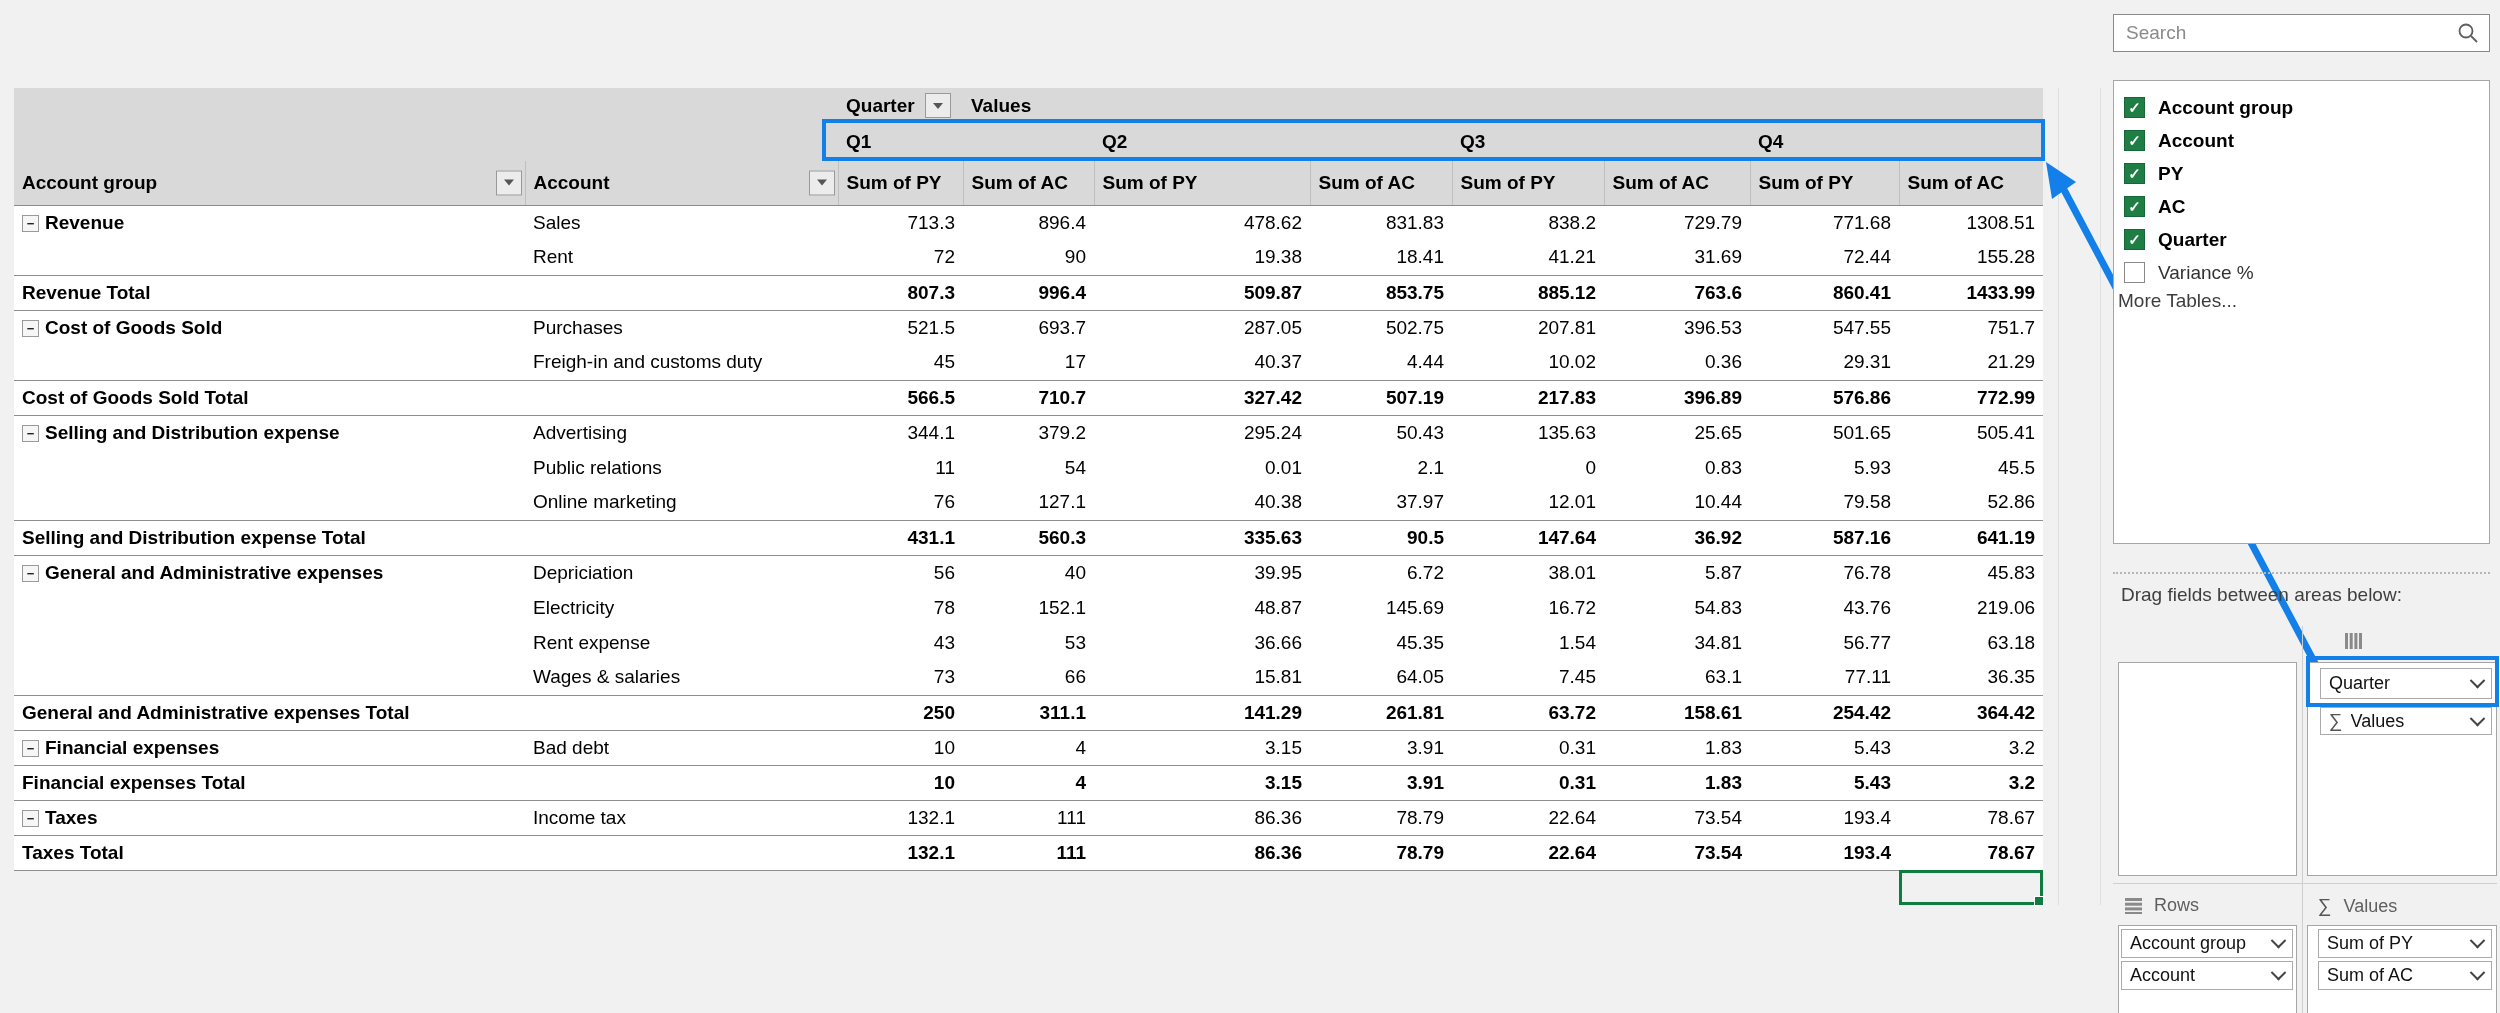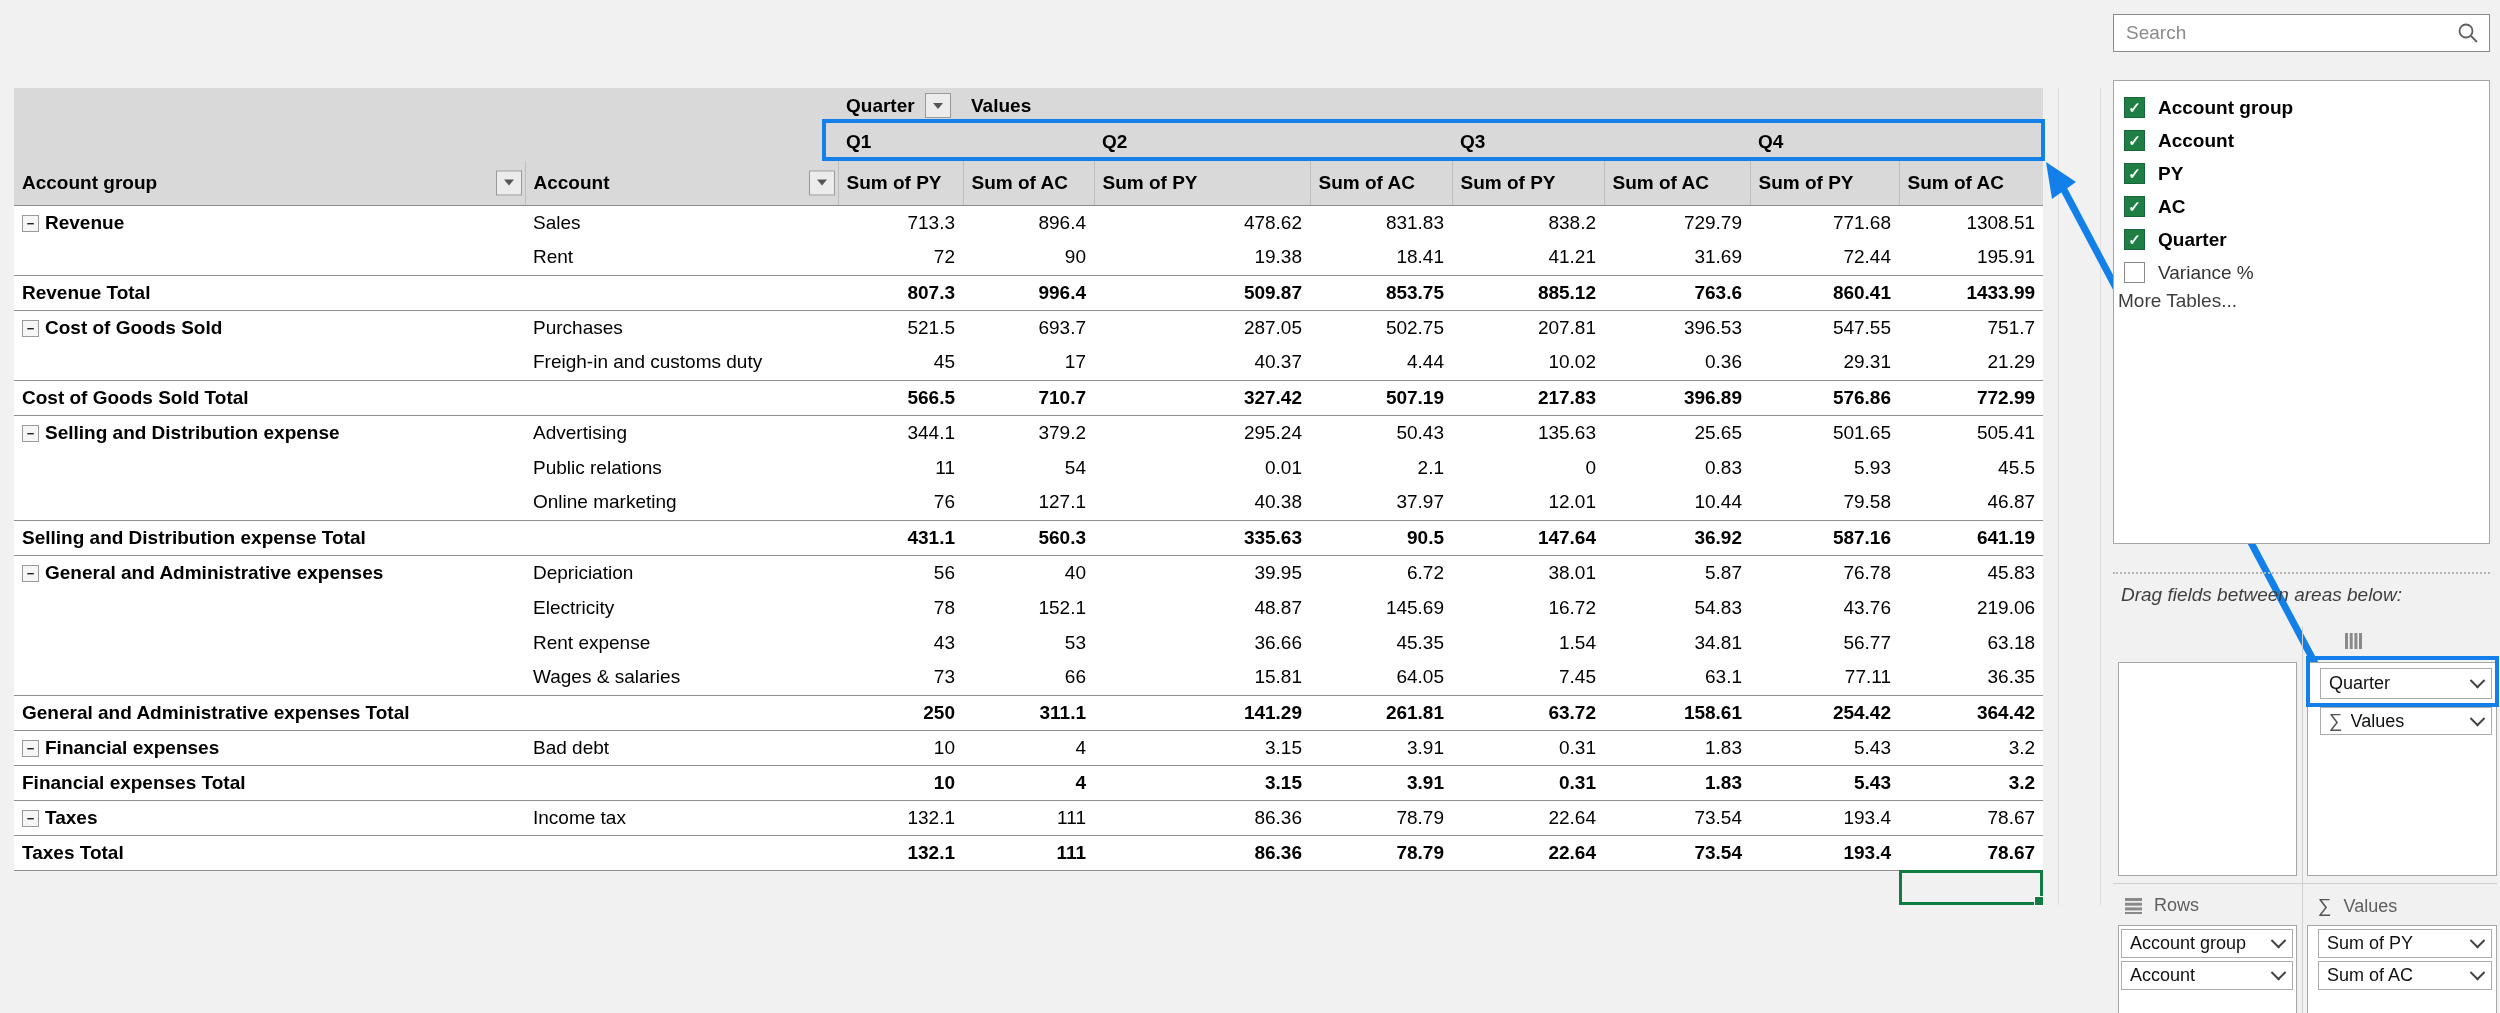--- a/index.html
+++ b/index.html
@@ -44,21 +44,21 @@
   #search-box input::placeholder{color:#8a8a8a;}
   #field-list{left:2113px;top:80px;width:377px;height:464px;padding:10px 0 0 10px;}
   .field-item{display:flex;align-items:center;height:33px;gap:13px;}
   .cbx{width:21px;height:21px;box-sizing:border-box;display:flex;align-items:center;justify-content:center;font-size:15px;font-weight:bold;color:#fff;}
   .cbx.on{background:#1e7e44;border:1px solid #17663a;}
   .cbx.off{background:#fff;border:1px solid #8a8a8a;}
   .field-label{font-size:19px;font-weight:bold;}
   .field-label.off{font-weight:normal;color:#333;}
   #more-tables{position:absolute;left:2118px;top:290px;font-size:19px;color:#3d3d3d;}
   #dotted-sep{position:absolute;left:2113px;top:572px;width:377px;border-top:2px dotted #b5b5b5;}
-  #drag-hint{position:absolute;left:2121px;top:584px;font-size:19px;color:#3f3f3f;font-style:italic;}
+  #drag-hint{position:absolute;left:2121px;top:584px;font-size:19px;color:#3f3f3f;}
   .quad-label{position:absolute;font-size:18px;color:#5f5f5f;display:flex;align-items:center;gap:12px;}
   #vdivider{position:absolute;left:2302px;top:626px;width:1px;height:387px;background:#cfcfcf;}
   #hdivider{position:absolute;left:2113px;top:883px;width:384px;height:1px;background:#cfcfcf;}
   .pill{position:absolute;background:#fff;border:1px solid #ababab;box-sizing:border-box;display:flex;align-items:center;padding:0 8px;font-size:18px;color:#111;gap:8px;}
   .pill .lbl{flex:1;overflow:hidden;white-space:nowrap;}
   .chev{width:9px;height:9px;border-right:2px solid #444;border-bottom:2px solid #444;transform:rotate(45deg) translate(-2px,-2px);flex:0 0 auto;}
   .sigma{color:#555;font-size:19px;}
 </style>
 </head>
 <body>
@@ -134,21 +134,21 @@
         <tr class="item">
           <td class="c-group"><span></span></td>
           <td class="c-account">Rent</td>
           <td class="c-num">72</td>
           <td class="c-num">90</td>
           <td class="c-num">19.38</td>
           <td class="c-num">18.41</td>
           <td class="c-num">41.21</td>
           <td class="c-num">31.69</td>
           <td class="c-num">72.44</td>
-          <td class="c-num">195.91</td>
+          <td class="c-num">155.28</td>
         </tr>
         <tr class="total">
           <td class="c-group"><span>Revenue Total</span></td>
           <td class="c-account"></td>
           <td class="c-num">807.3</td>
           <td class="c-num">996.4</td>
           <td class="c-num">509.87</td>
           <td class="c-num">853.75</td>
           <td class="c-num">885.12</td>
           <td class="c-num">763.6</td>
@@ -218,21 +218,21 @@
         <tr class="item">
           <td class="c-group"><span></span></td>
           <td class="c-account">Online marketing</td>
           <td class="c-num">76</td>
           <td class="c-num">127.1</td>
           <td class="c-num">40.38</td>
           <td class="c-num">37.97</td>
           <td class="c-num">12.01</td>
           <td class="c-num">10.44</td>
           <td class="c-num">79.58</td>
-          <td class="c-num">46.87</td>
+          <td class="c-num">52.86</td>
         </tr>
         <tr class="total">
           <td class="c-group"><span>Selling and Distribution expense Total</span></td>
           <td class="c-account"></td>
           <td class="c-num">431.1</td>
           <td class="c-num">560.3</td>
           <td class="c-num">335.63</td>
           <td class="c-num">90.5</td>
           <td class="c-num">147.64</td>
           <td class="c-num">36.92</td>

